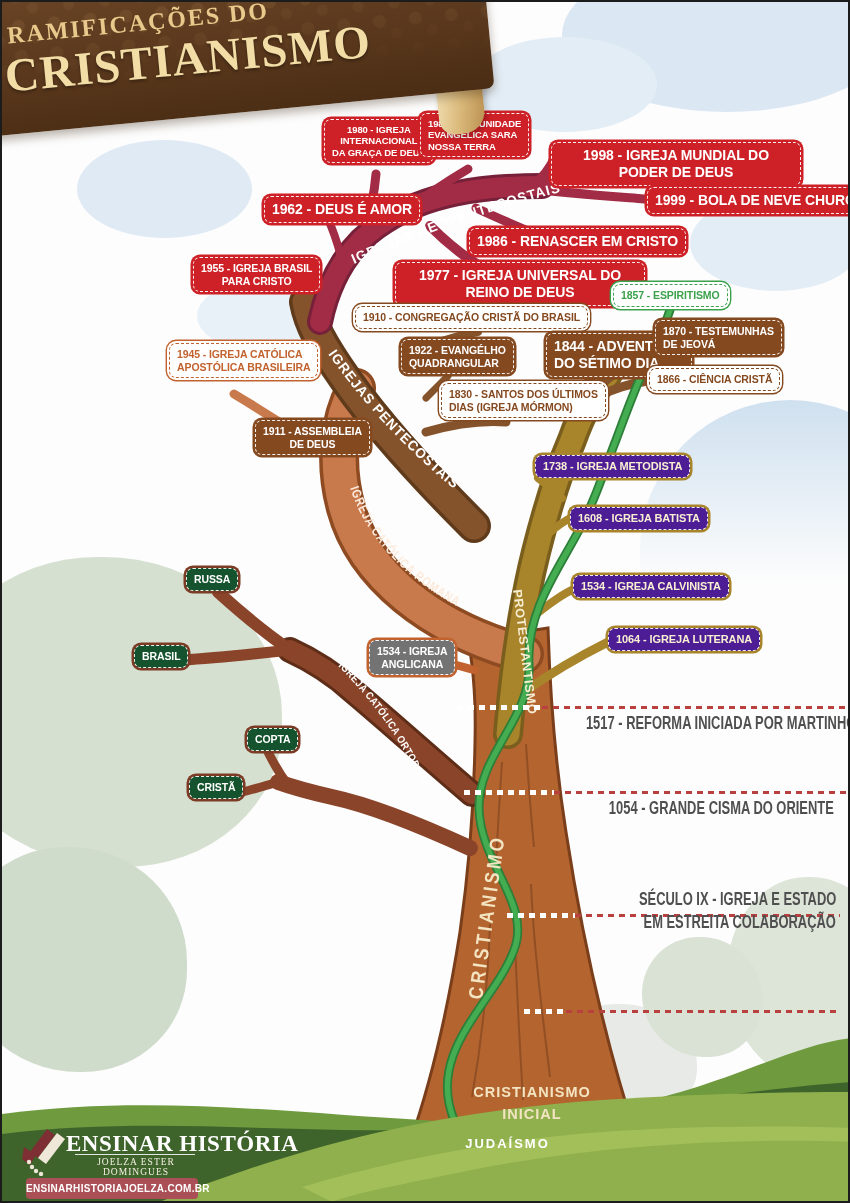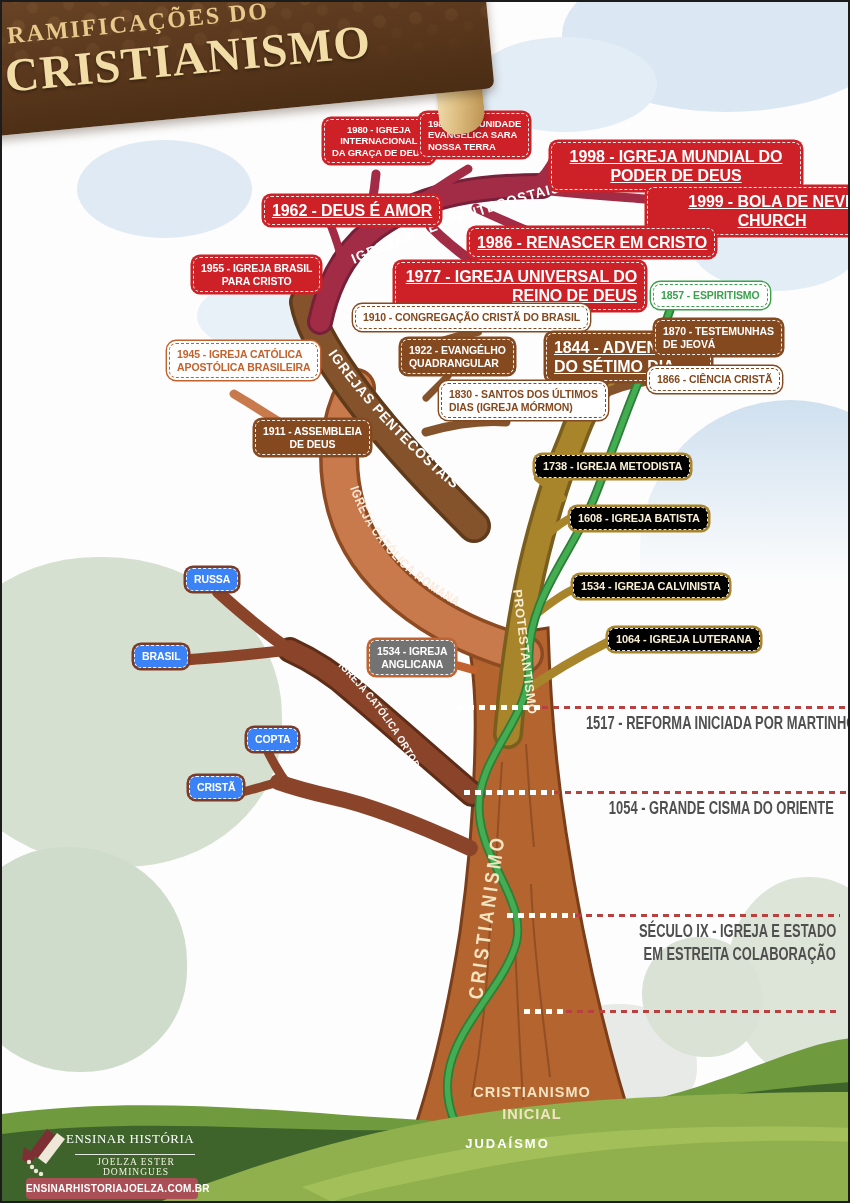--- a/index.html
+++ b/index.html
@@ -33,45 +33,45 @@
           font-weight:bold;font-size:47px;letter-spacing:1px;color:#f2dda6;
           text-shadow:0 2px 3px rgba(0,0,0,.35);}
   
   .tag{position:absolute;z-index:10;box-sizing:border-box;padding:4px 7px;border-radius:7px;
        font-weight:bold;text-align:center;line-height:1.2;letter-spacing:-0.1px;
        white-space:pre-line;width:max-content;max-width:250px;}
   .ta-l{text-align:left;}
   .solid{color:#fff;border:1.6px dashed rgba(255,255,255,.92);}
   .red{background:#cd2127;box-shadow:0 0 0 2.5px #cd2127;}
   .brown{background:#85491f;box-shadow:0 0 0 2.5px #85491f;}
-  .olive{background:#000000;box-shadow:0 0 0 2.5px #a8842a;color:#f9efd2;}
+  .olive{background:#4c1d95;box-shadow:0 0 0 2.5px #a8842a;color:#f9efd2;}
   .orange{background:#737373;box-shadow:0 0 0 2.5px #c2622e;}
-  .dark{background:#3b82f6;box-shadow:0 0 0 2.5px #7d3b26;}
+  .dark{background:#14532d;box-shadow:0 0 0 2.5px #7d3b26;}
   .outline{background:#fff;}
   .brown-o{color:#85491f;border:1.6px dashed #85491f;box-shadow:0 0 0 2px #fff,0 0 0 3.4px #85491f;}
   .green-o{color:#3ba14b;border:1.6px dashed #3ba14b;box-shadow:0 0 0 2px #fff,0 0 0 3.4px #3ba14b;}
   .orange-o{color:#c2622e;border:1.6px dashed #c2622e;box-shadow:0 0 0 2px #fff,0 0 0 3.4px #c2622e;}
-  .f95{font-size:9.5px;}  .f10{font-size:16px;text-decoration:underline;}  .f105{font-size:10.5px;}  .f11{font-size:11px;}
+  .f95{font-size:9.5px;}  .f10{font-size:14px;}  .f105{font-size:10.5px;}  .f11{font-size:11px;}
   
   .tl-red{position:absolute;height:3px;z-index:8;
           background:repeating-linear-gradient(90deg,#b8413f 0 6px,transparent 6px 11px);}
   .tl-white{position:absolute;height:5px;z-index:8;
           background:repeating-linear-gradient(90deg,#fff 0 6px,transparent 6px 11px);}
   .tl-text{position:absolute;z-index:9;text-align:right;color:#4f4f4f;font-weight:bold;}
   .tl-text .sc{display:inline-block;transform:scaleX(.68);transform-origin:100% 50%;
           white-space:nowrap;font-size:19px;line-height:1.2;}
   
   .trunk-base-label{position:absolute;left:450px;top:1080px;width:160px;z-index:7;
           text-align:center;color:#f3e4c2;font-weight:bold;font-size:14.5px;
           letter-spacing:1px;white-space:pre-line;line-height:1.5;}
   .root-label{position:absolute;left:428px;top:1134px;width:155px;z-index:7;text-align:center;
           color:#fff;font-weight:bold;font-size:13px;letter-spacing:2px;}
   
   .footer-brand{position:absolute;left:64px;top:1129px;z-index:12;color:#fff;
-          font-family:"Liberation Serif",serif;font-weight:normal;font-size:13px;letter-spacing:.5px;}
+          font-family:"Liberation Serif",serif;font-weight:bold;font-size:23px;letter-spacing:.5px;}
   .footer-rule{position:absolute;left:73px;top:1152px;width:120px;height:1px;z-index:12;
           background:rgba(255,255,255,.85);}
   .footer-author{position:absolute;left:64px;top:1155px;width:140px;z-index:12;text-align:center;
           color:#f5efe2;font-family:"Liberation Serif",serif;font-size:9.5px;letter-spacing:1px;}
   .footer-bar{position:absolute;left:24px;top:1176px;width:172px;height:21px;z-index:12;
           background:#a94f55;border-radius:4px;color:#fff;font-weight:bold;font-size:10px;
           letter-spacing:.3px;text-align:center;line-height:21px;}
   .footer-logo{position:absolute;left:20px;top:1118px;z-index:12;}
 </style>
 </head>
@@ -208,43 +208,43 @@
   </div>
 
   <div class="tl-white" style="left:462px;top:788px;width:90px;"></div>
   <div class="tl-red" style="left:552px;top:789px;width:293px;"></div>
   <div class="tl-text" style="left:430px;top:795px;width:402px;">
     <span class="sc">1054 - GRANDE CISMA DO ORIENTE</span>
   </div>
 
   <div class="tl-white" style="left:505px;top:911px;width:68px;"></div>
   <div class="tl-red" style="left:573px;top:912px;width:265px;"></div>
-  <div class="tl-text" style="left:430px;top:918px;width:404px;">
+  <div class="tl-text" style="left:430px;top:886px;width:404px;">
     <div><span class="sc">SÉCULO IX - IGREJA E ESTADO</span></div>
     <div><span class="sc">EM ESTREITA COLABORAÇÃO</span></div>
   </div>
 
   <div class="tl-white" style="left:522px;top:1007px;width:42px;"></div>
   <div class="tl-red" style="left:564px;top:1008px;width:274px;"></div>
 
   <div class="tag solid red f95" style="left:322px;top:117px;">1980 - IGREJA
 INTERNACIONAL
 DA GRAÇA DE DEUS</div>
   <div class="tag solid red f95 ta-l" style="left:418px;top:111px;">1982 - COMUNIDADE
 EVANGÉLICA SARA
 NOSSA TERRA</div>
   <div class="tag solid red f10" style="left:549px;top:140px;">1998 - IGREJA MUNDIAL DO PODER DE DEUS</div>
   <div class="tag solid red f10" style="left:645px;top:185px;">1999 - BOLA DE NEVE CHURCH</div>
   <div class="tag solid red f10" style="left:262px;top:194px;">1962 - DEUS É AMOR</div>
   <div class="tag solid red f10" style="left:467px;top:226px;">1986 - RENASCER EM CRISTO</div>
   <div class="tag solid red f105" style="left:191px;top:255px;">1955 - IGREJA BRASIL
 PARA CRISTO</div>
-  <div class="tag solid red f10" style="left:393px;top:260px;text-align:right;">1977 - IGREJA UNIVERSAL DO REINO DE DEUS</div>
-
-  <div class="tag outline green-o f105" style="left:611px;top:282px;margin-left:40px;">1857 - ESPIRITISMO</div>
+  <div class="tag solid red f10" style="left:393px;top:260px;">1977 - IGREJA UNIVERSAL DO REINO DE DEUS</div>
+
+  <div class="tag outline green-o f105" style="left:611px;top:282px;">1857 - ESPIRITISMO</div>
 
   <div class="tag outline brown-o f105" style="left:353px;top:304px;">1910 - CONGREGAÇÃO CRISTÃ DO BRASIL</div>
   <div class="tag solid brown f105 ta-l" style="left:399px;top:337px;">1922 - EVANGÉLHO
 QUADRANGULAR</div>
   <div class="tag solid brown f10 ta-l" style="left:544px;top:331px;">1844 - ADVENTISTA
 DO SÉTIMO DIA</div>
   <div class="tag solid brown f105 ta-l" style="left:653px;top:318px;">1870 - TESTEMUNHAS
 DE JEOVÁ</div>
   <div class="tag outline brown-o f105" style="left:647px;top:366px;">1866 - CIÊNCIA CRISTÃ</div>
   <div class="tag outline brown-o f105 ta-l" style="left:439px;top:381px;">1830 - SANTOS DOS ÚLTIMOS

